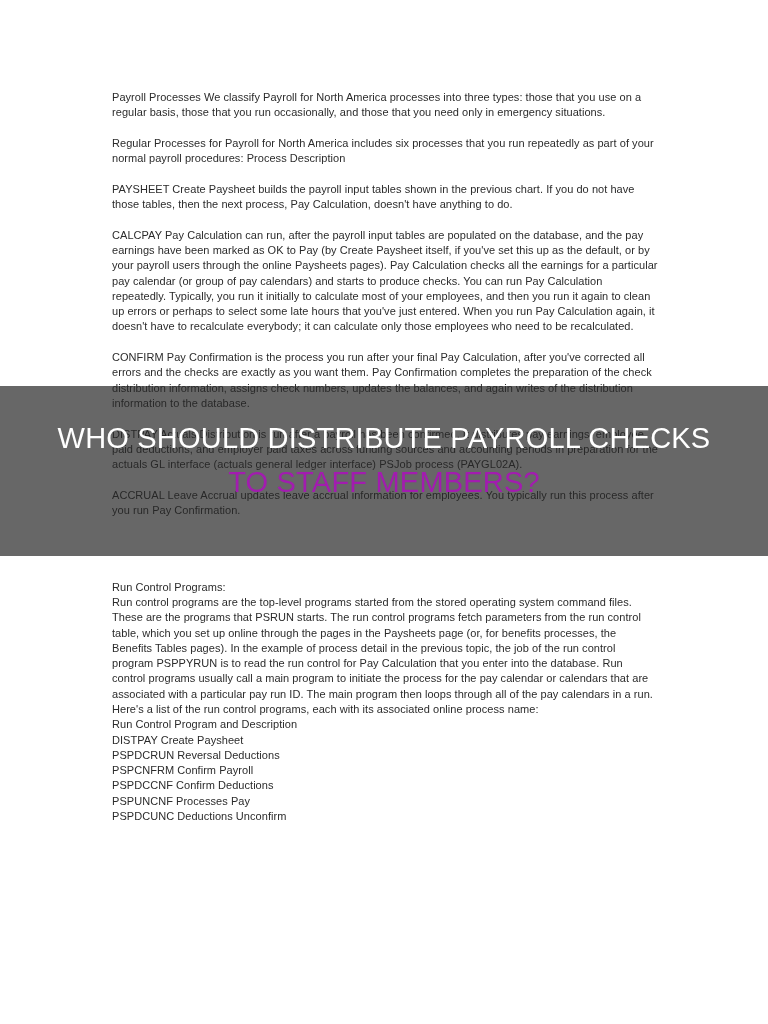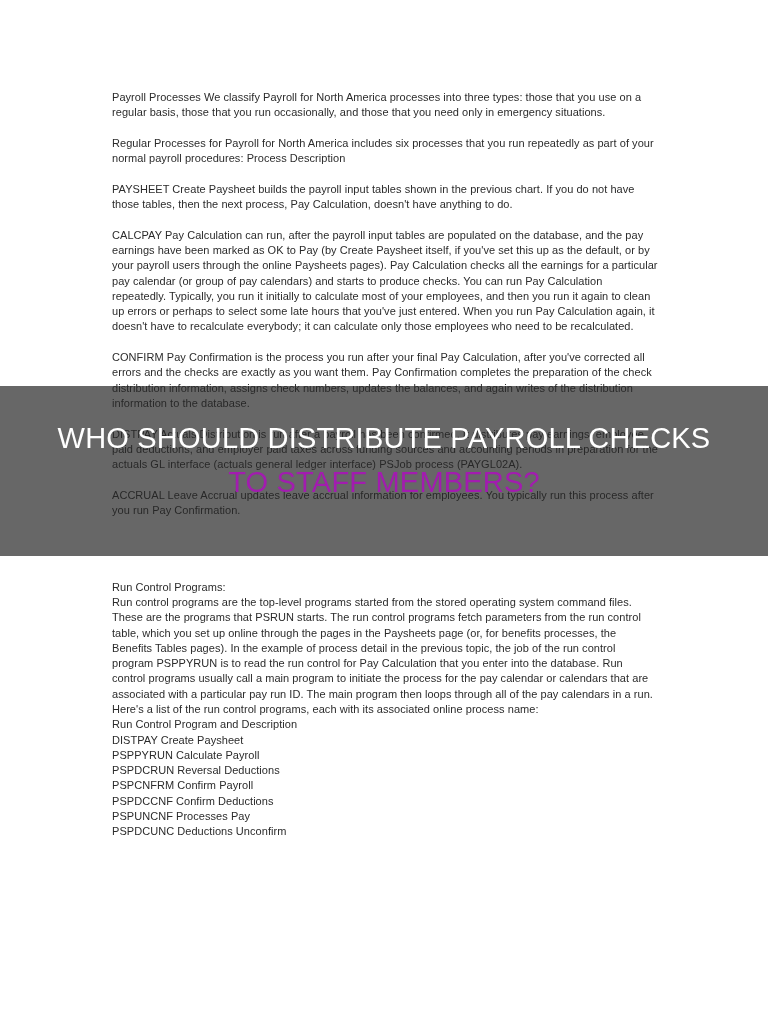--- a/index.html
+++ b/index.html
@@ -107,21 +107,20 @@
 
     <div class="spacer-lg"></div>
 
     <p class="para tight">Run Control Programs:</p>
 
     <p class="para tight">Run control programs are the top-level programs started from the stored operating system command files. These are the programs that PSRUN starts. The run control programs fetch parameters from the run control table, which you set up online through the pages in the Paysheets page (or, for benefits processes, the Benefits Tables pages). In the example of process detail in the previous topic, the job of the run control program PSPPYRUN is to read the run control for Pay Calculation that you enter into the database. Run control programs usually call a main program to initiate the process for the pay calendar or calendars that are associated with a particular pay run ID. The main program then loops through all of the pay calendars in a run. Here's a list of the run control programs, each with its associated online process name:</p>
 
     <p class="listline">Run Control Program and Description</p>
 
     <p class="listline">DISTPAY Create Paysheet</p>
-    <p class="listline">PSPPYRUN Calculate Payroll</p>
     <p class="listline">PSPDCRUN Reversal Deductions</p>
     <p class="listline">PSPCNFRM Confirm Payroll</p>
     <p class="listline">PSPDCCNF Confirm Deductions</p>
     <p class="listline">PSPUNCNF Processes Pay</p>
     <p class="listline">PSPDCUNC Deductions Unconfirm</p>
 
   </div>
 
   <div id="overlay-banner"></div>
 

